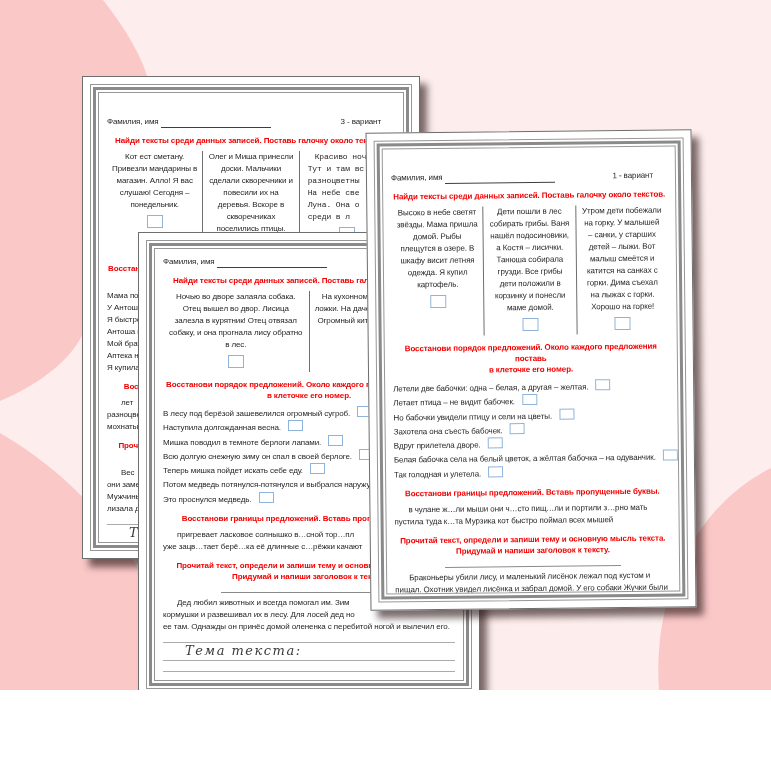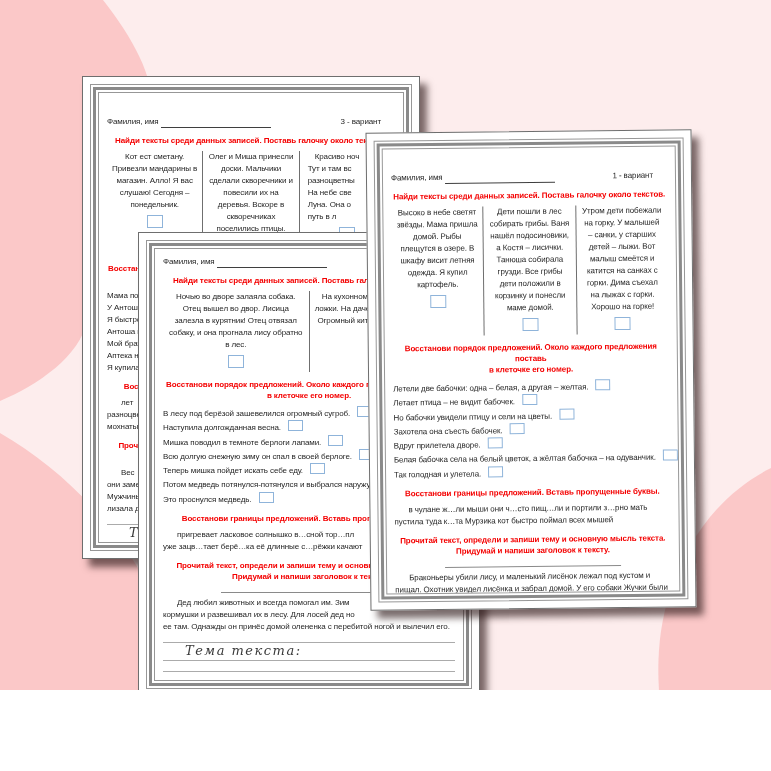--- a/index.html
+++ b/index.html
@@ -27,21 +27,21 @@
   .col .coltext{display:block;}
   .cbx{display:inline-block;width:14px;height:11px;border:1px solid #8fb4da;background:#fff;}
   .col .cbx{margin-top:4px;}
   .sent{white-space:nowrap;line-height:12.3px;}
   .sent .cbx{width:13px;height:9px;vertical-align:-1px;margin-left:5px;}
   .plines .pline{white-space:nowrap;}
   .plines .pline:first-child{padding-left:14px;}
   .para{text-indent:14px;margin:2px 0;}
   .blankline{width:176px;border-top:1px solid #8a8a8a;margin:10px auto 4px;}
 
-  .fragcol{text-align:left;}
+  .fragcol{text-align:left;font-family:Liberation Mono, monospace;}
   .fragcol .pline{white-space:nowrap;padding-left:3px;}
   .fragcol .pline:first-child{padding-left:10px;}
   .fragcol .cbwrap{text-align:center;}
 
   .write{margin-top:9px;}
   .script{font-family:"DejaVu Serif",serif;font-style:italic;font-size:13px;color:#3a3a3a;letter-spacing:1.5px;
           padding:0 0 2px 22px;border-top:1px solid #ababab;border-bottom:1px solid #ababab;line-height:15px;white-space:nowrap;}
   .write .after{border-top:1px solid #ababab;margin-top:10px;}
 </style>
 </head>
@@ -74,21 +74,21 @@
   <div class="col">
     <span class="coltext">Олег и Миша принесли доски. Мальчики сделали скворечники и повесили их на деревья. Вскоре в скворечниках поселились птицы.</span>
     <span class="cbx"></span>
   </div>
 <div class="col fragcol">
                 <div class="pline">Красиво ноч</div>
                 <div class="pline">Тут и там вс</div>
                 <div class="pline">разноцветны</div>
                 <div class="pline">На небе све</div>
                 <div class="pline">Луна. Она о</div>
-                <div class="pline">путь в л</div>
+                <div class="pline">среди в л</div>
                 <div class="cbwrap"><span class="cbx"></span></div>
               </div>
             </div>
       <div class="red">
         <div>Восстанови порядок предложений. Около каждого предложения поставь</div>
         <div>в клеточке его номер.</div>
       </div>
       <div>
   <div class="pline">Мама пол</div>
 

